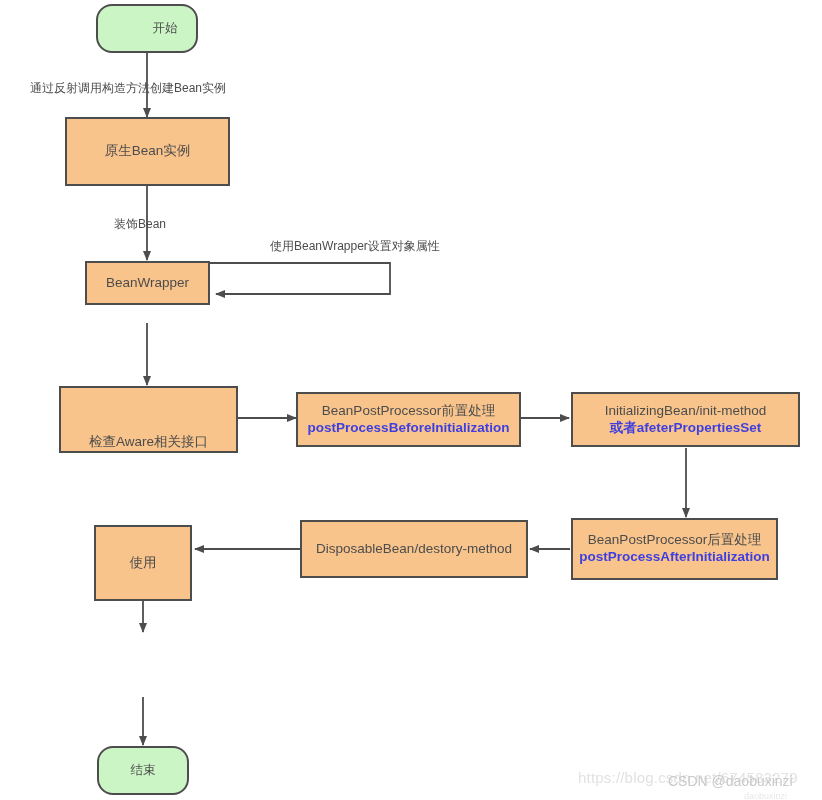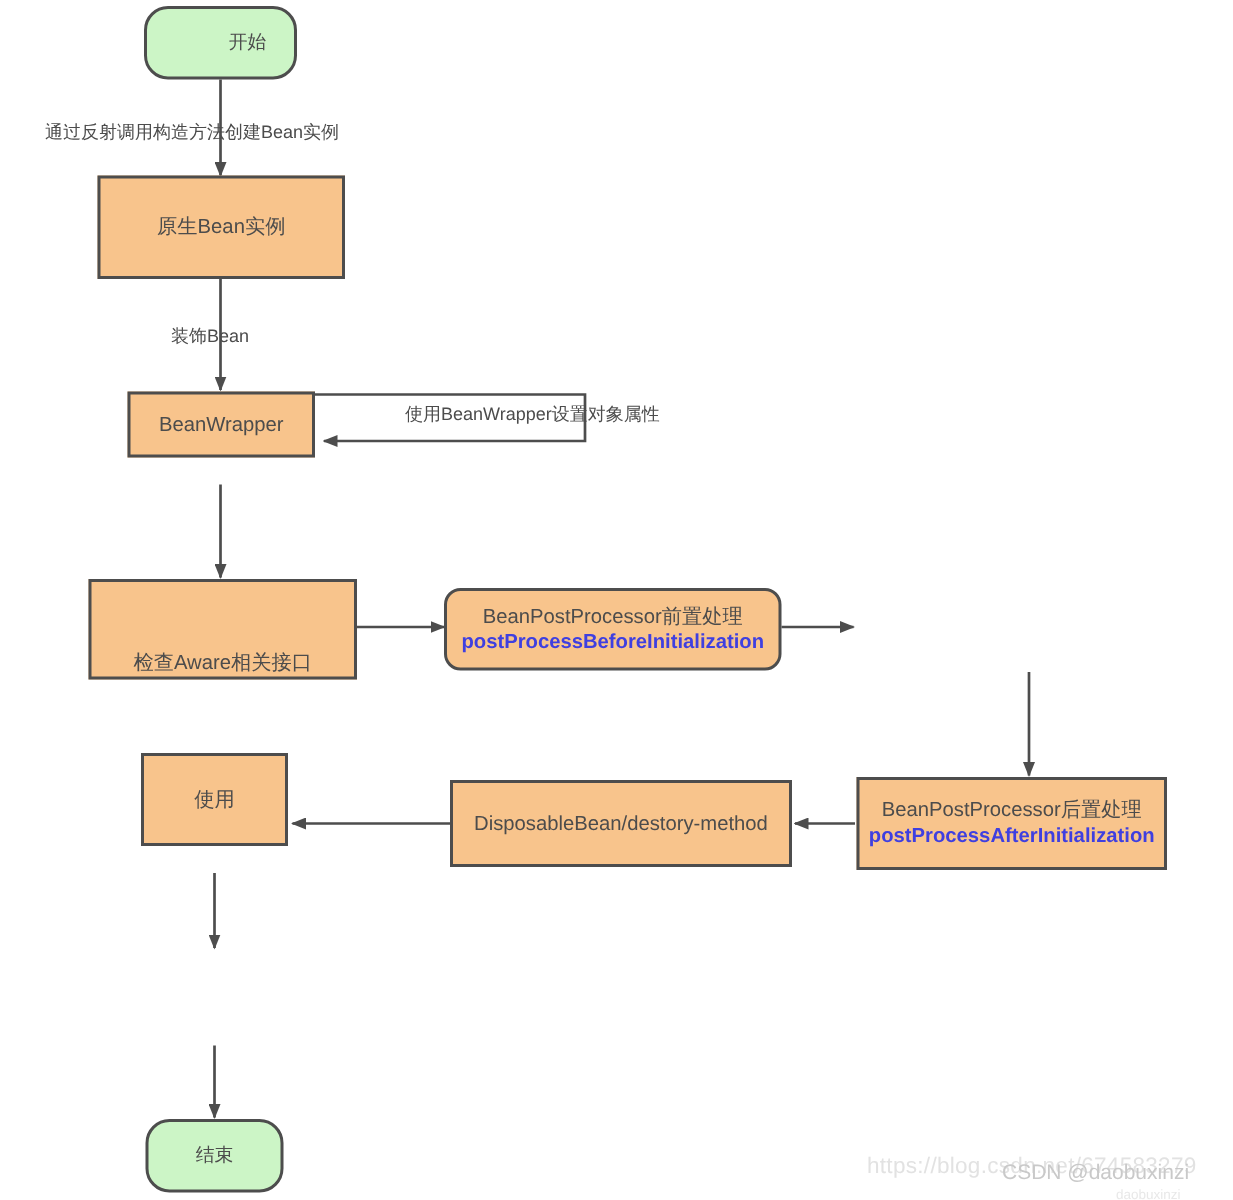--- a/index.html
+++ b/index.html
@@ -116,47 +116,51 @@
   </div>
 
   <div class="node process" style="left:85px; top:261px; width:125px; height:44px;">
     <span>BeanWrapper</span>
   </div>
 
   <div class="node process" style="left:59px; top:386px; width:179px; height:67px;justify-content:flex-end;">
     <span>检查Aware相关接口</span>
   </div>
 
-  <div class="node process" style="left:296px; top:392px; width:225px; height:55px;border-radius:11px;">
+  <div class="node process" style="left:296px; top:392px; width:225px; height:55px;">
     <span>BeanPostProcessor前置处理</span>
     <span class="line2">postProcessBeforeInitialization</span>
   </div>
 
+  <div class="node process" style="left:571px; top:392px; width:229px; height:55px;">
+    <span>InitializingBean/init-method</span>
+    <span class="line2">或者afeterPropertiesSet</span>
+  </div>
 
   <div class="node process" style="left:571px; top:518px; width:207px; height:62px;">
     <span>BeanPostProcessor后置处理</span>
     <span class="line2">postProcessAfterInitialization</span>
   </div>
 
   <div class="node process" style="left:300px; top:520px; width:228px; height:58px;">
     <span>DisposableBean/destory-method</span>
   </div>
 
-  <div class="node process" style="left:94px; top:502px; width:98px; height:62px;">
+  <div class="node process" style="left:94px; top:525px; width:98px; height:76px;">
     <span>使用</span>
   </div>
 
 
   <div class="node terminal" style="left:97px; top:746px; width:92px; height:49px;">
     <span>结束</span>
   </div>
 
   <div class="edge-label" style="left:30px; top:82px;">通过反射调用构造方法创建Bean实例</div>
 
   <div class="edge-label" style="left:114px; top:218px;">装饰Bean</div>
 
-  <div class="edge-label" style="left:270px; top:270px;">使用BeanWrapper设置对象属性</div>
+  <div class="edge-label" style="left:270px; top:240px;">使用BeanWrapper设置对象属性</div>
 
   <div class="watermark wm-url" style="left:578px; top:769px;text-align:center;">https://blog.csdn.net/674583279</div>
   <div class="watermark wm-user" style="left:668px; top:773px;">CSDN @daobuxinzi</div>
   <div class="watermark wm-tail" style="left:744px; top:791px;">daobuxinzi</div>
 
 </div>
 
 </body></html>

